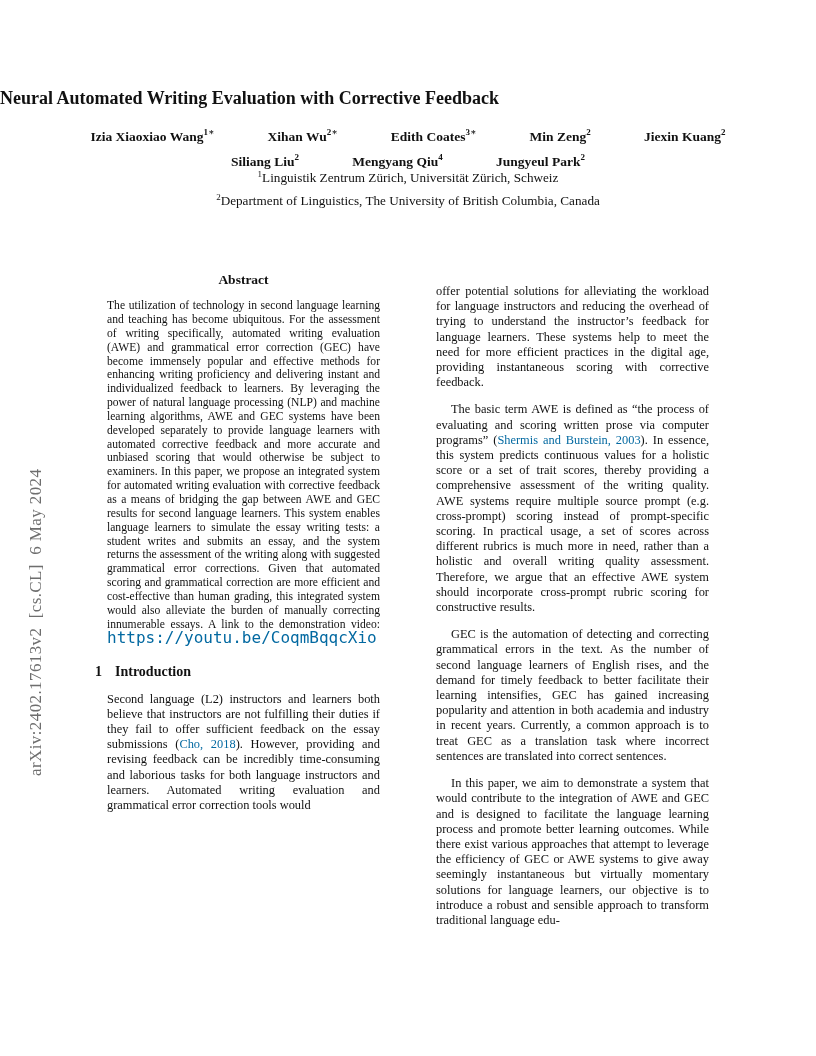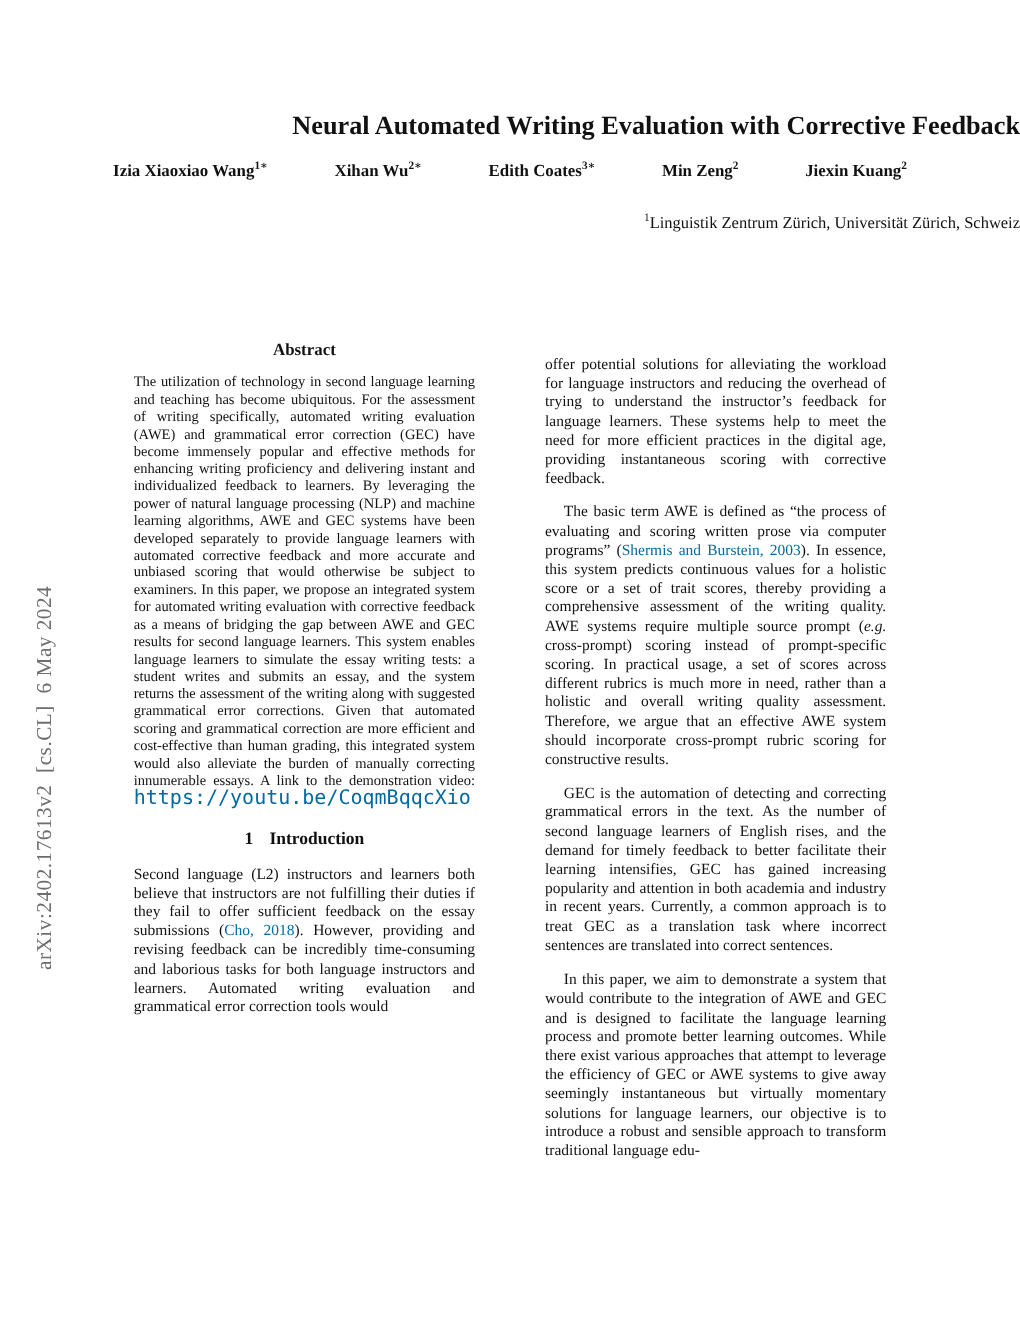--- a/index.html
+++ b/index.html
@@ -21,38 +21,38 @@
     transform: rotate(180deg);
     font-size: 17px;
     color: #6e6e6e;
     white-space: pre;
     letter-spacing: 0.4px;
   }
 
   
   .title {
     position: absolute; top: 88px; left: 0; right: 0;
-    text-align: right;
-    font-size: 21px; font-weight: bold;
+    text-align: left;
+    font-size: 18px; font-weight: bold;
   }
   .authors {
     position: absolute; top: 122px; left: 0; right: 0;
     text-align: center;
     font-size: 13.5px; font-weight: bold;
     line-height: 21px;
   }
   .author { display: inline-block; margin: 0 25px; white-space: nowrap; }
   .author sup, .affil sup { font-size: 9px; font-weight: bold; }
   .affils {
     position: absolute; top: 165px; left: 0; right: 0;
     text-align: center;
     font-size: 13.2px;
     line-height: 18.6px;
   }
-  .affil { display: block; text-align: right; }
+  .affil { display: block; }
   .affil sup { font-weight: normal; }
 
   
   .col {
     position: absolute; top: 272px;
     width: 297px;
     text-align: justify;
     font-size: 12.4px;
     line-height: 15.2px;
     hyphens: auto;
@@ -71,36 +71,36 @@
     margin: 0 22px;
     font-size: 11.6px;
     line-height: 13.85px;
     text-align: justify;
   }
 
   
   .section-heading {
     font-size: 14px; font-weight: bold;
     margin: 17px 0 10px 0;
-    text-align: center;
+    text-align: left;
   }
   .section-heading .sec-num { margin-right: 13px; }
 
   p.para { margin: 12px; }
   p.para.indent { text-indent: 15px; }
 
   a.cite, a.url {
     color: #0369a1;
     text-decoration: none;
   }
   a.url {
     font-family: "DejaVu Sans Mono", "Liberation Mono", monospace;
     font-size: 16px;
   }
-  .it { font-style: italic; }
+  .it { }
 
   
   .footnote {
     position: absolute;
     left: 95px; top: 981px; width: 297px;
     font-size: 10.6px;
     line-height: 13px;
     text-align: left;
   }
   .footnote-rule {
@@ -120,24 +120,30 @@
   <div class="title">Neural Automated Writing Evaluation with Corrective Feedback</div>
 
   <div class="authors">
     <div>
       <span class="author"><span>Izia Xiaoxiao Wang</span><sup>1∗</sup></span>
       <span class="author"><span>Xihan Wu</span><sup>2∗</sup></span>
       <span class="author"><span>Edith Coates</span><sup>3∗</sup></span>
       <span class="author"><span>Min Zeng</span><sup>2</sup></span>
       <span class="author"><span>Jiexin Kuang</span><sup>2</sup></span>
     </div>
+    <div>
+      <span class="author"><span>Siliang Liu</span><sup>2</sup></span>
+      <span class="author"><span>Mengyang Qiu</span><sup>4</sup></span>
+      <span class="author"><span>Jungyeul Park</span><sup>2</sup></span>
+    </div>
   </div>
 
   <div class="affils">
     <span class="affil"><sup>1</sup><span>Linguistik Zentrum Zürich, Universität Zürich, Schweiz</span></span>
+    <span class="affil"><sup>2</sup><span>Department of Linguistics, The University of British Columbia, Canada</span></span>
   </div>
 
   <div class="col col-left">
     <div class="abstract-heading">Abstract</div>
     <p class="abstract-body para"><span>The utilization of technology in second language learning and teaching has become ubiquitous. For the assessment of writing specifically, automated writing evaluation (AWE) and grammatical error correction (GEC) have become immensely popular and effective methods for enhancing writing proficiency and delivering instant and individualized feedback to learners. By leveraging the power of natural language processing (NLP) and machine learning algorithms, AWE and GEC systems have been developed separately to provide language learners with automated corrective feedback and more accurate and unbiased scoring that would otherwise be subject to examiners. In this paper, we propose an integrated system for automated writing evaluation with corrective feedback as a means of bridging the gap between AWE and GEC results for second language learners. This system enables language learners to simulate the essay writing tests: a student writes and submits an essay, and the system returns the assessment of the writing along with suggested grammatical error corrections. Given that automated scoring and grammatical correction are more efficient and cost-effective than human grading, this integrated system would also alleviate the burden of manually correcting innumerable essays. A link to the demonstration video: </span><a class="url" href="#">https://youtu.be/CoqmBqqcXio</a></p>
 
     <div class="section-heading"><span class="sec-num">1</span><span>Introduction</span></div>
 
     <p class="para"><span>Second language (L2) instructors and learners both believe that instructors are not fulfilling their duties if they fail to offer sufficient feedback on the essay submissions (</span><a class="cite" href="#">Cho, 2018</a><span>). However, providing and revising feedback can be incredibly time-consuming and laborious tasks for both language instructors and learners. Automated writing evaluation and grammatical error correction tools would</span></p>
   </div>

